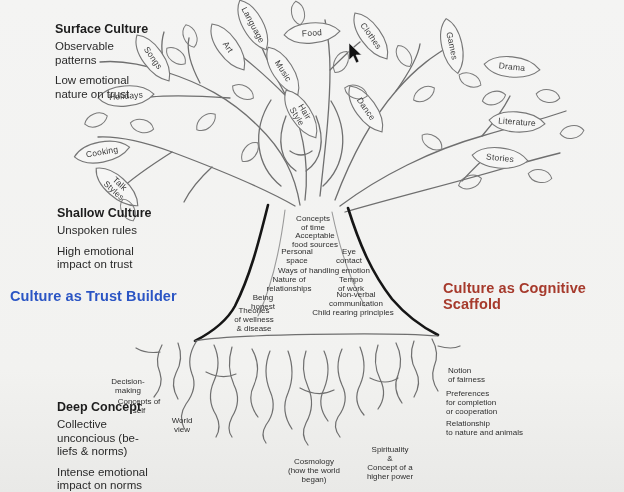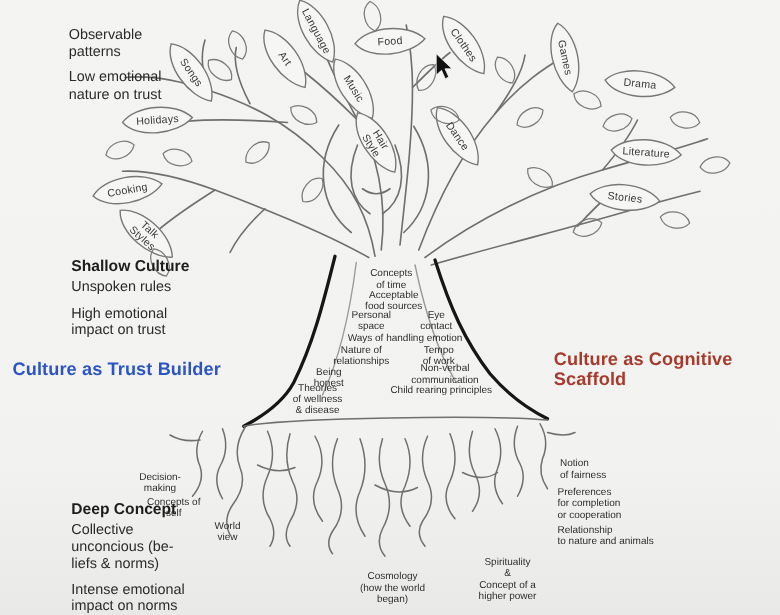--- a/index.html
+++ b/index.html
@@ -128,20 +128,21 @@
       <use href="#leafS" transform="translate(432,142) rotate(35)"></use>
       <use href="#leafS" transform="translate(250,152) rotate(-50)"></use>
       <use href="#leafS" transform="translate(128,210) rotate(65)"></use>
       <use href="#leafS" transform="translate(298,13) rotate(80)"></use>
     </g>
 
     <polygon points="349,43 349,60 353.2,56.2 356.2,63 359,61.6 356,55 361.5,55" fill="#111" stroke="#f4f4f3" stroke-width="0.6"></polygon>
   </svg>
 
   <div class="section" style="left:55px;top:22px;">
+    <p class="title">Surface Culture</p>
     <p class="body">Observable
 patterns</p>
     <p class="body">Low emotional
 nature on trust</p>
   </div>
 
   <div class="section" style="left:57px;top:206px;">
     <p class="title">Shallow Culture</p>
     <p class="body">Unspoken rules</p>
     <p class="body">High emotional
@@ -202,21 +203,21 @@
 
   <div class="lbl" style="left:128px;top:387px;">Decision-
 making</div>
   <div class="lbl" style="left:139px;top:407px;">Concepts of
 self</div>
   <div class="lbl" style="left:182px;top:426px;">World
 view</div>
   <div class="lbl" style="left:314px;top:471px;">Cosmology
 (how the world
 began)</div>
-  <div class="lbl" style="left:390px;top:464px;margin-left:16px;">Spirituality
+  <div class="lbl" style="left:390px;top:464px;">Spirituality
 &amp;
 Concept of a
 higher power</div>
   <div class="lbl-l" style="left:448px;top:366px;">Notion
 of fairness</div>
   <div class="lbl-l" style="left:446px;top:389px;">Preferences
 for completion
 or cooperation</div>
   <div class="lbl-l" style="left:446px;top:419px;">Relationship
 to nature and animals</div>

